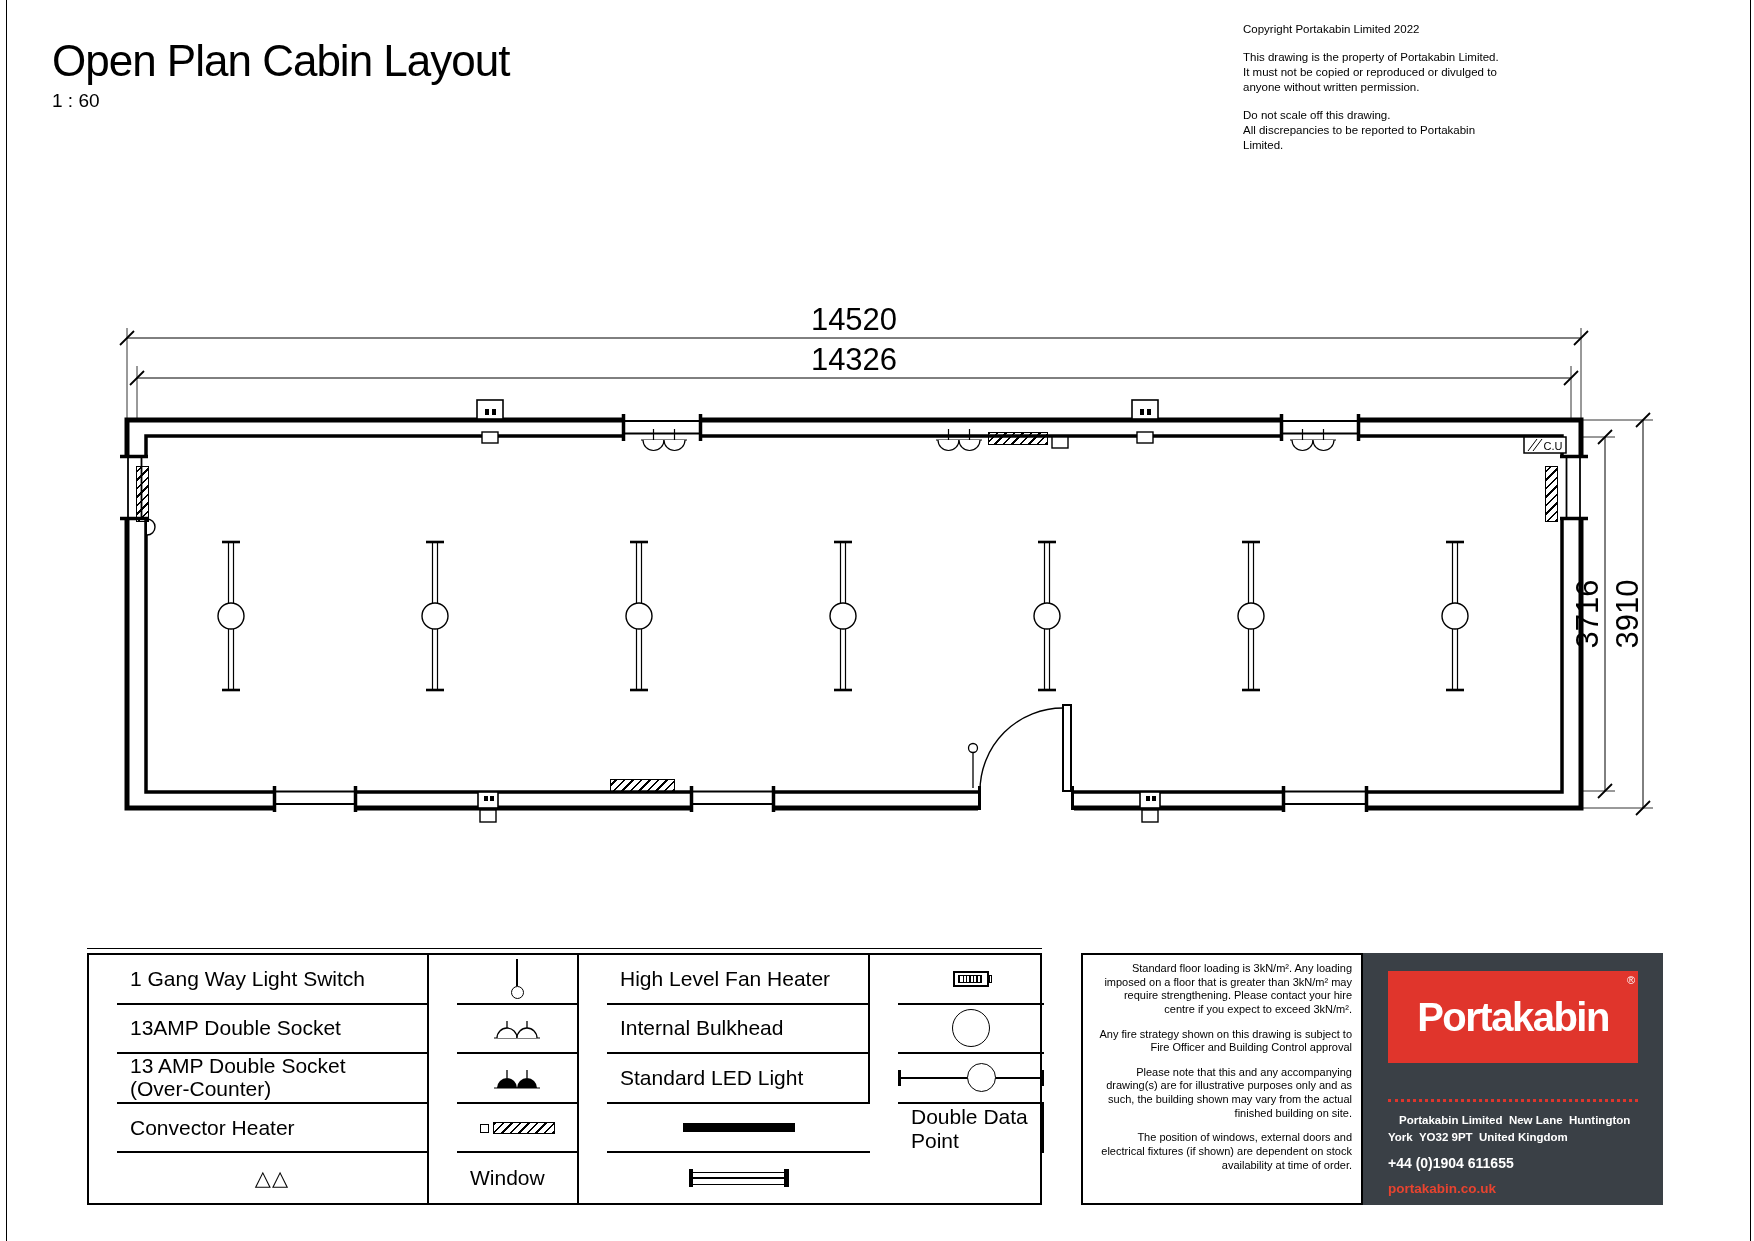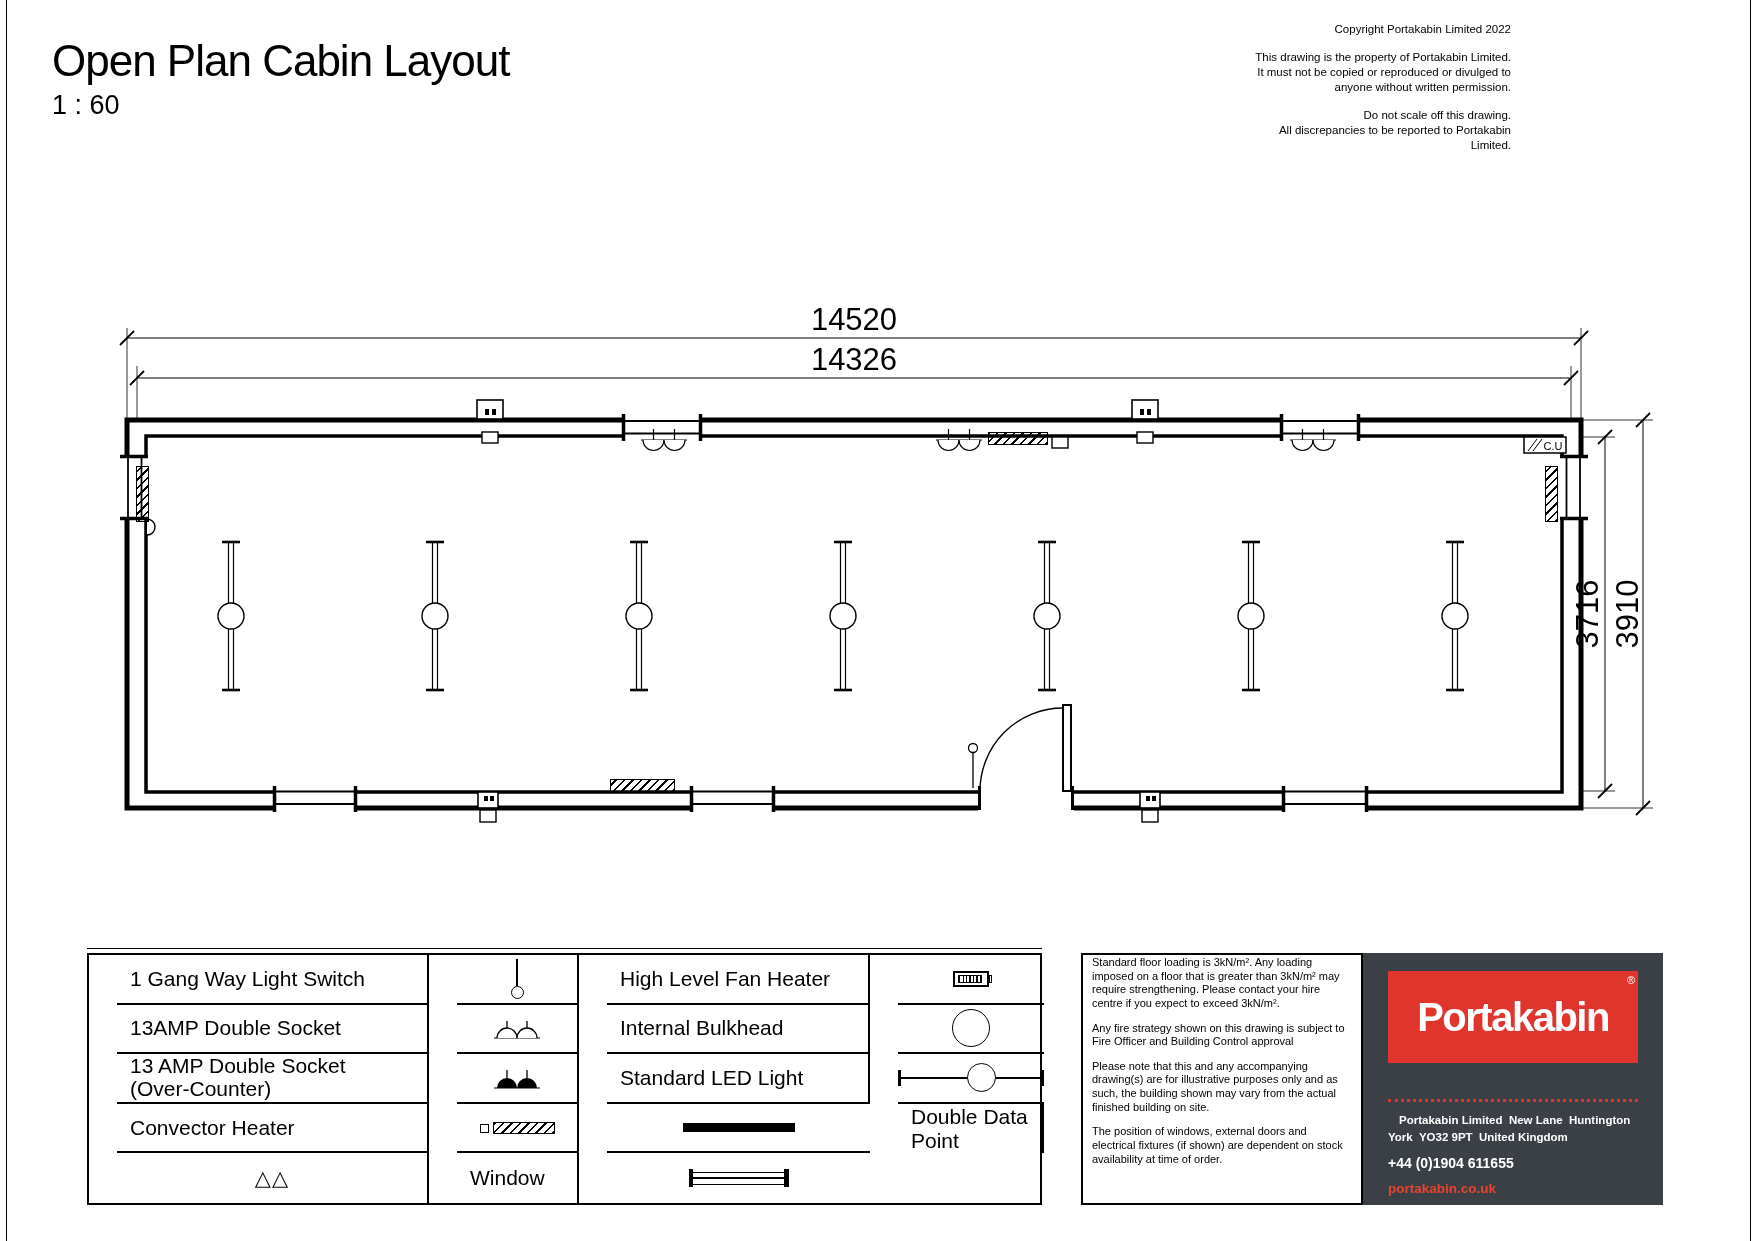--- a/index.html
+++ b/index.html
@@ -7,24 +7,24 @@
   body { font-family:"Liberation Sans", sans-serif; color:#000; }
   #sheet { position:relative; width:1754px; height:1241px; background:#fff; overflow:hidden; }
 
   .abs { position:absolute; }
 
   
   .page-edge { position:absolute; top:0; height:1241px; width:1px; background:#000; }
 
   
   #main-title { left:52px; top:36px; font-size:44px; font-weight:normal; letter-spacing:-1px; }
-  #scale-label { left:52px; top:90px; font-size:27px; }
-
-  
-  #copyright { left:1243px; top:22px; width:268px; font-size:11.5px; line-height:1.3;text-align:right; }
+  #scale-label { left:52px; top:90px; font-size:19px; }
+
+  
+  #copyright { left:1243px; top:22px; width:268px; font-size:11.5px; line-height:1.3; }
   #copyright .para { white-space:pre-line; margin-bottom:13px; }
 
   
   .hatch {
     position:absolute; border:1.5px solid #000;
     background:repeating-linear-gradient(315deg,#000 0,#000 1.5px,rgba(0,0,0,0) 1.5px,rgba(0,0,0,0) 6px);
   }
 
   
   #legend-topline { left:87px; top:948px; width:955px; height:0; border-top:1.5px solid #000; }
@@ -65,21 +65,21 @@
 
   .sym-convector { display:flex; align-items:flex-end; gap:4px; }
   .sym-convector .sq { width:9px; height:9px; border:1.5px solid #000; margin-bottom:1px; }
   .sym-convector .body { width:62px; height:12px; border:1.5px solid #000;
     background:repeating-linear-gradient(315deg,#000 0,#000 1.5px,rgba(0,0,0,0) 1.5px,rgba(0,0,0,0) 6px); }
 
   .sym-datapoint { font-family:"DejaVu Sans", sans-serif; font-size:21px; letter-spacing:1px; line-height:1; }
 
   
   #notes-box { left:1081px; top:953px; width:282px; height:252px; border:2px solid #000;
-    padding:1px 9px; font-size:11px; line-height:1.24; text-align:left; }
+    padding:7px 9px; font-size:11px; line-height:1.24; text-align:right; }
   #notes-box .np { margin-bottom:11px; }
 
   
   #brand-panel { left:1363px; top:953px; width:300px; height:252px; background:#3a4046; }
   #logo-box { position:absolute; left:25px; top:18px; width:250px; height:92px; background:#e0352c;
     display:flex; align-items:center; justify-content:center; }
   #logo-text { color:#fff; font-size:40px; font-weight:bold; letter-spacing:-1.5px; }
   #logo-reg { position:absolute; right:3px; top:3px; color:#fff; font-size:11px; }
   #brand-dots { position:absolute; left:25px; top:146px; width:250px; border-top:3px dotted #e0352c; }
   .addr-line { position:absolute; left:25px; color:#fff; font-size:11.5px; font-weight:600; white-space:pre-wrap; }

